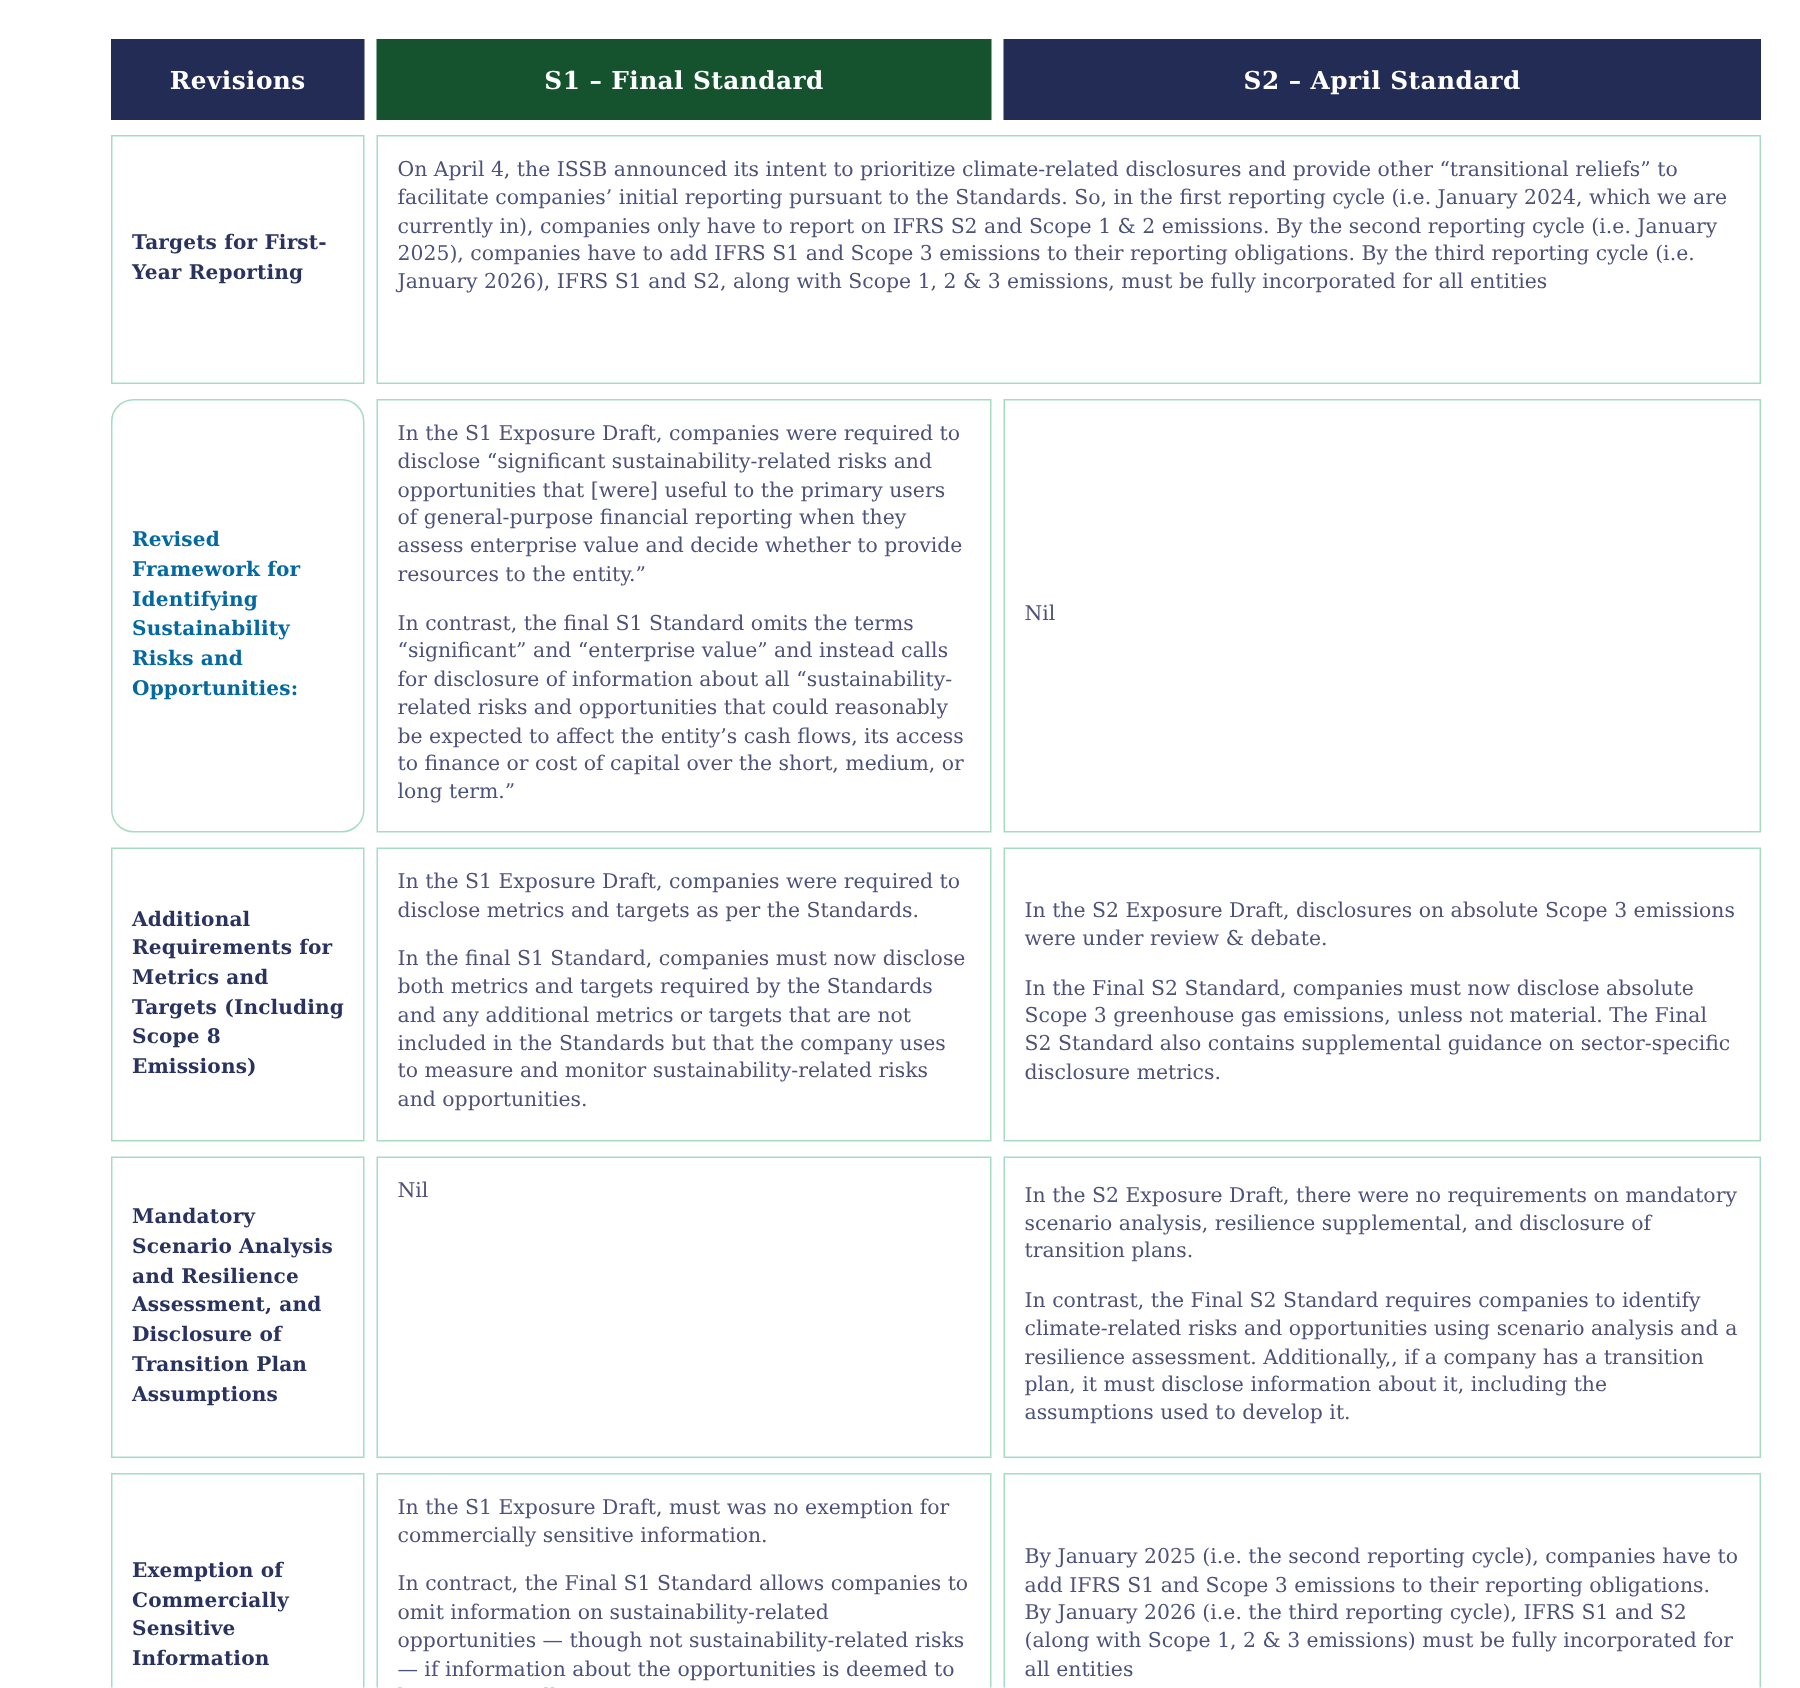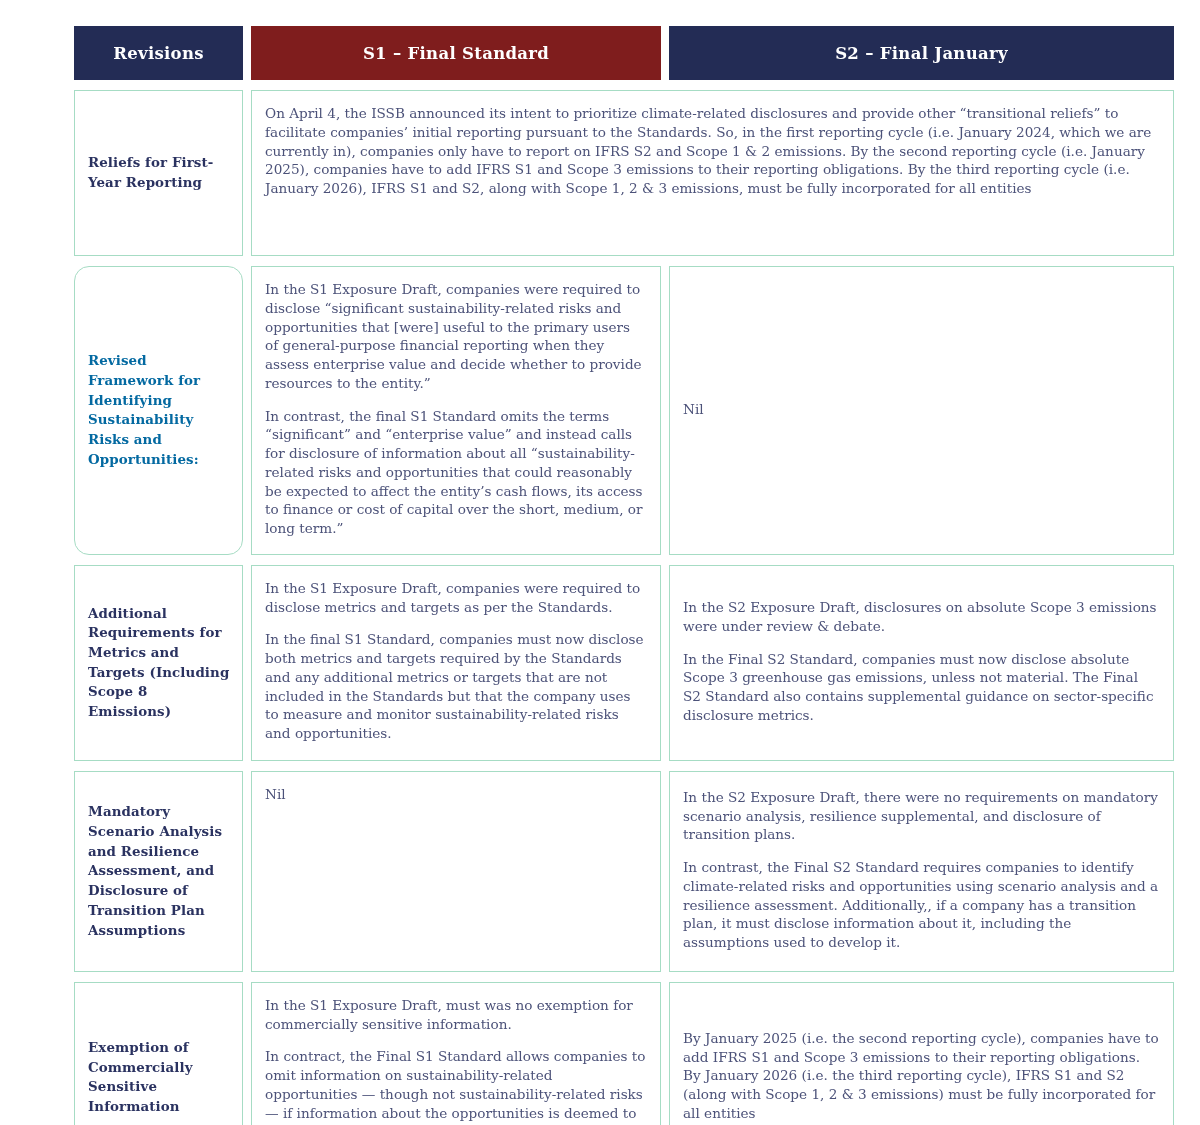--- a/index.html
+++ b/index.html
@@ -96,28 +96,28 @@
 <div class="sheet">
   <table class="comparison">
     <colgroup>
       <col class="c-rev">
       <col class="c-s1">
       <col class="c-s2">
     </colgroup>
     <thead>
       <tr>
         <th style="background: rgb(35, 44, 85); color: rgb(255, 255, 255);">Revisions</th>
-        <th style="background: #7f1d1d; color: rgb(255, 255, 255);">S1 – Final Standard</th>
-        <th style="background: rgb(35, 44, 85); color: rgb(255, 255, 255);">S2 – Final January</th>
+        <th style="background: #14532d; color: rgb(255, 255, 255);">S1 – Final Standard</th>
+        <th style="background: rgb(35, 44, 85); color: rgb(255, 255, 255);">S2 – April Standard</th>
       </tr>
     </thead>
     <tbody>
 
       <tr class="row-1">
-        <td class="rev-cell" style="border-color: rgb(166, 220, 196); color: rgb(42, 50, 96);">Reliefs for First-Year Reporting</td>
+        <td class="rev-cell" style="border-color: rgb(166, 220, 196); color: rgb(42, 50, 96);">Targets for First-Year Reporting</td>
         <td class="body-cell s1-cell" colspan="2" style="border-color: rgb(166, 220, 196); color: rgb(76, 82, 121); margin-top: 21px;">
           <p>On April 4, the ISSB announced its intent to prioritize climate-related disclosures and provide other “transitional reliefs” to facilitate companies’ initial reporting pursuant to the Standards. So, in the first reporting cycle (i.e. January 2024, which we are currently in), companies only have to report on IFRS S2 and Scope 1 &amp; 2 emissions. By the second reporting cycle (i.e. January 2025), companies have to add IFRS S1 and Scope 3 emissions to their reporting obligations. By the third reporting cycle (i.e. January 2026), IFRS S1 and S2, along with Scope 1, 2 &amp; 3 emissions, must be fully incorporated for all entities</p>
         </td>
       </tr>
 
       <tr class="row-2">
         <td class="rev-cell" style="border-color: rgb(166, 220, 196); color: #0369a1; border-radius: 15px;">Revised Framework for Identifying Sustainability Risks and Opportunities:</td>
         <td class="body-cell s1-cell" style="border-color: rgb(166, 220, 196); color: rgb(76, 82, 121);">
           <p>In the S1 Exposure Draft, companies were required to disclose “significant sustainability-related risks and opportunities that [were] useful to the primary users of general-purpose financial reporting when they assess enterprise value and decide whether to provide resources to the entity.”</p>
           <p>In contrast, the final S1 Standard omits the terms “significant” and “enterprise value” and instead calls for disclosure of information about all “sustainability-related risks and opportunities that could reasonably be expected to affect the entity’s cash flows, its access to finance or cost of capital over the short, medium, or long term.”</p>

